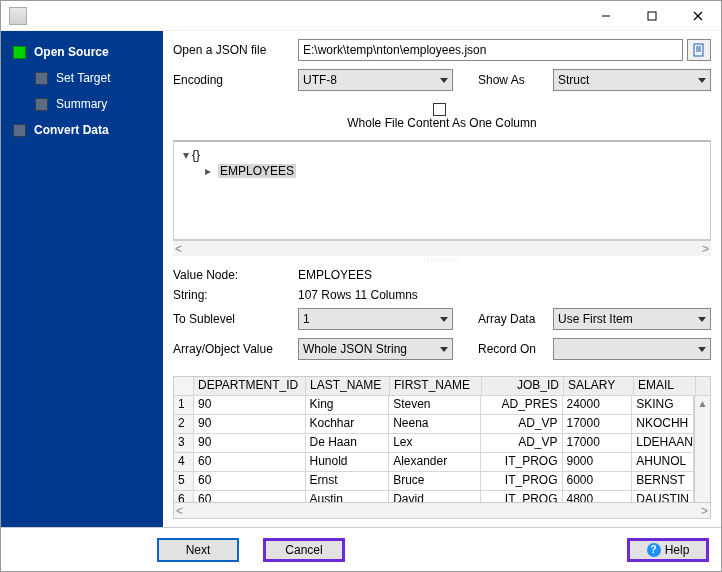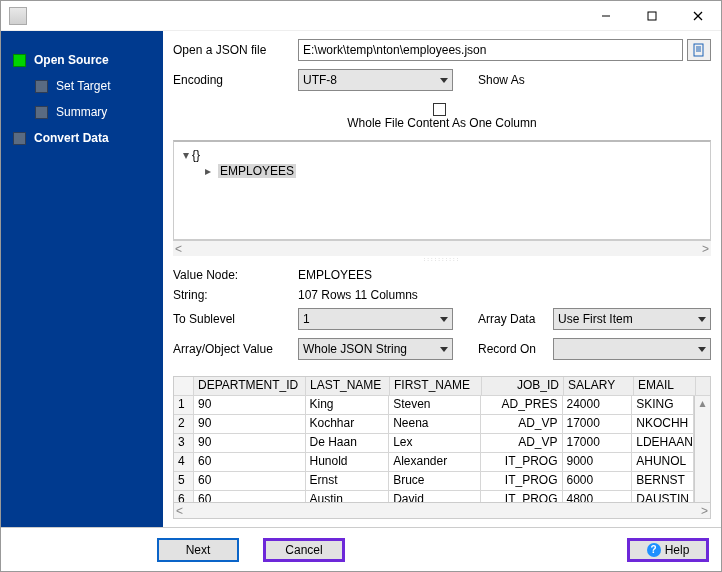--- a/index.html
+++ b/index.html
@@ -49,21 +49,21 @@
   }
   .content {
     flex: 1;
     display: flex;
     min-height: 0;
   }
   .sidebar {
     width: 162px;
     background: #003a8f;
     color: #fff;
-    padding-top: 16px;
+    padding-top: 8px;
   }
   .side-item {
     display: flex;
     align-items: center;
     height: 26px;
     padding-left: 12px;
     font-weight: bold;
     cursor: pointer;
   }
   .side-item.child { padding-left: 34px; font-weight: normal; }
@@ -297,20 +297,24 @@
       </div>
 
       <div class="form-row">
         <span class="lbl">Encoding</span>
         <div class="combo" style="width:155px">
           <span>UTF-8</span>
           <span class="arrow"></span>
         </div>
         <span style="width:25px"></span>
         <span style="width:75px">Show As</span>
+        <div class="combo" style="flex:1">
+          <span>Struct</span>
+          <span class="arrow"></span>
+        </div>
       </div>
 
       <div class="check-row">
         <span class="check"></span>
         <span>Whole File Content As One Column</span>
       </div>
 
       <div class="treebox">
         <div class="root">
           <span class="tw">▾</span>

